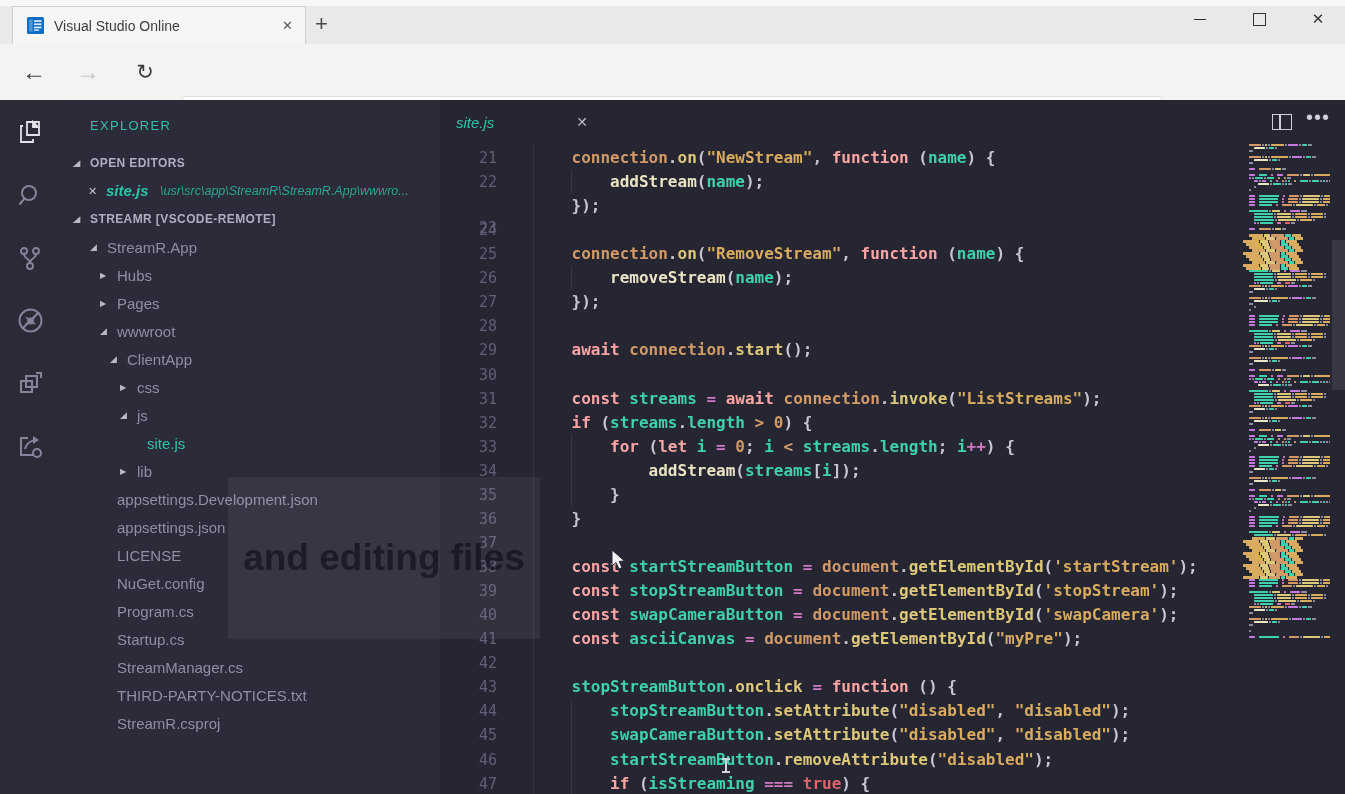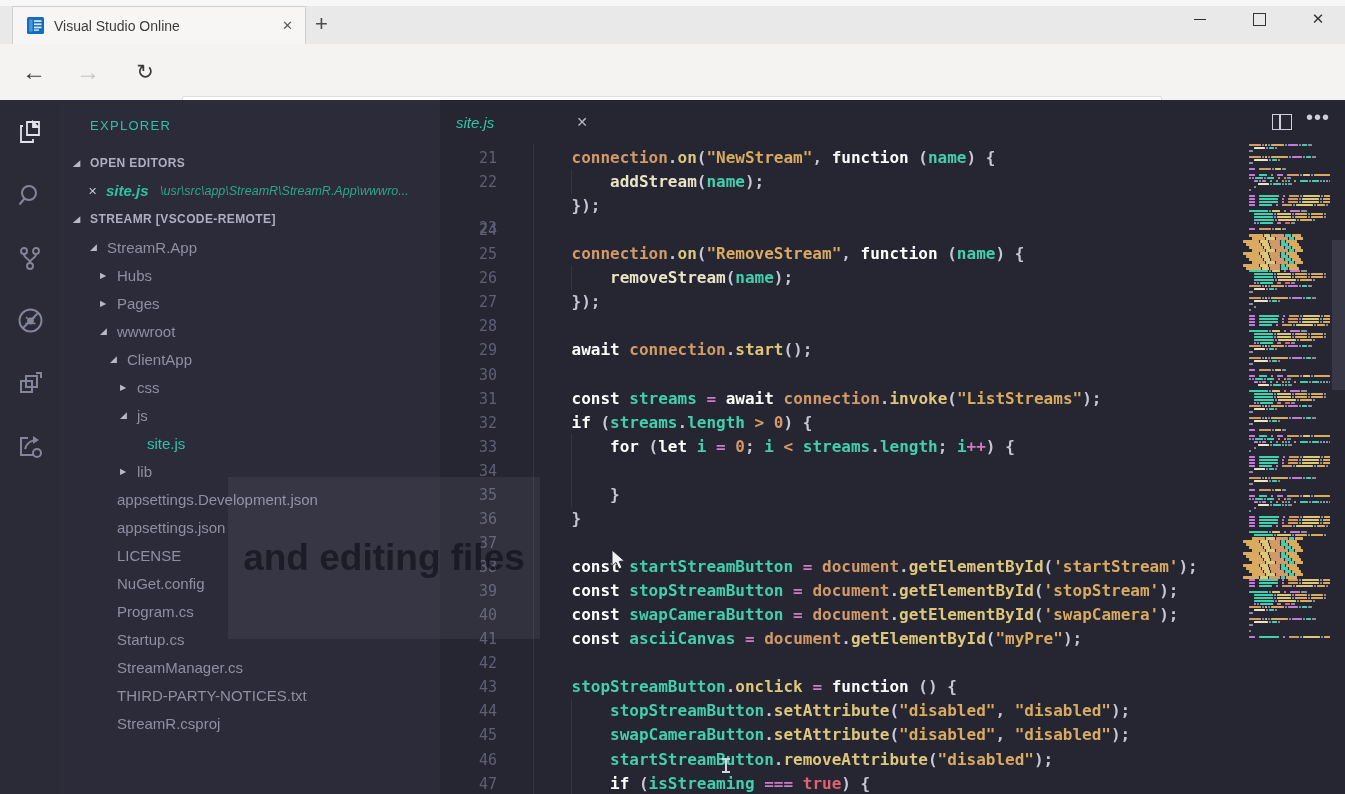--- a/index.html
+++ b/index.html
@@ -57,21 +57,21 @@
   .eact-split{position:absolute;left:832px;top:14px;width:20px;height:16px;border:1.7px solid #cfcfda;box-sizing:border-box;}
   .eact-split i{position:absolute;left:6px;top:0;bottom:0;width:1.7px;background:#cfcfda;}
   .eact-dots{position:absolute;left:866px;top:6px;font-size:20px;letter-spacing:1px;color:#cfcfda;}
   .editor{position:absolute;left:0;top:44px;width:905px;height:650px;}
   .gut{position:absolute;left:0;top:0;width:57px;}
   .gut .ln{position:absolute;right:0;width:57px;text-align:right;font-family:"DejaVu Sans Mono",monospace;
            font-size:15px;color:#5f5f77;line-height:24px;}
   .codearea{position:absolute;left:93px;top:0;right:108px;overflow:hidden;}
   .cl{position:absolute;left:0;white-space:pre;font-family:"DejaVu Sans Mono",monospace;font-size:16px;
       font-weight:600;line-height:24px;color:#c6c6d6;}
-  .tk-kw{color:#ffffff;}.tk-op{color:#cf7bc3;}.tk-var{color:#3fd0ae;}.tk-obj{color:#d19a66;}
+  .tk-kw{color:#fca5a5;}.tk-op{color:#cf7bc3;}.tk-var{color:#3fd0ae;}.tk-obj{color:#d19a66;}
   .tk-fn{color:#ddc87a;}.tk-lfn{color:#e8e4c4;}.tk-str{color:#d8ab5e;}.tk-num{color:#d19a66;}
   .tk-opg{color:#d19a66;}.tk-bool{color:#e0636f;}.tk-pun{color:#c6c6d6;}
   .iguide{position:absolute;width:1px;background:rgba(255,255,255,.07);}
   .minimap{position:absolute;left:797px;top:0;width:93px;height:650px;overflow:hidden;}
   .mrow{position:absolute;left:6px;white-space:nowrap;}
   .mrow b{display:inline-block;height:2px;margin-right:1px;vertical-align:top;border-radius:.5px;}
   .sthumb{position:absolute;left:892px;top:96px;width:13px;height:150px;background:rgba(135,135,155,.18);}
   .watermark{position:absolute;left:228px;top:377px;width:312px;height:162px;background:rgba(210,210,225,.07);
              display:flex;align-items:center;justify-content:center;}
   .watermark span{font-size:37px;font-weight:bold;color:rgba(8,8,18,.55);white-space:nowrap;}
@@ -325,20 +325,21 @@
           <div class="cl" style="top: 74.18px;"></div>
           <div class="cl" style="top: 98.24px;"><span class="tk-ws">    </span><span class="tk-obj">connection</span><span class="tk-pun">.</span><span class="tk-fn">on</span><span class="tk-pun">(</span><span class="tk-str">"RemoveStream"</span><span class="tk-pun">, </span><span class="tk-kw">function</span><span class="tk-pun"> (</span><span class="tk-var">name</span><span class="tk-pun">) {</span></div>
           <div class="cl" style="top: 122.3px;"><span class="tk-ws">        </span><span class="tk-lfn">removeStream</span><span class="tk-pun">(</span><span class="tk-var">name</span><span class="tk-pun">);</span></div>
           <div class="cl" style="top: 146.36px;"><span class="tk-ws">    </span><span class="tk-pun">});</span></div>
           <div class="cl" style="top: 170.42px;"></div>
           <div class="cl" style="top: 194.48px;"><span class="tk-ws">    </span><span class="tk-kw">await</span><span class="tk-ws"> </span><span class="tk-obj">connection</span><span class="tk-pun">.</span><span class="tk-fn">start</span><span class="tk-pun">();</span></div>
           <div class="cl" style="top: 218.54px;"></div>
           <div class="cl" style="top: 242.6px;"><span class="tk-ws">    </span><span class="tk-kw">const</span><span class="tk-ws"> </span><span class="tk-var">streams</span><span class="tk-ws"> </span><span class="tk-op">=</span><span class="tk-ws"> </span><span class="tk-kw">await</span><span class="tk-ws"> </span><span class="tk-obj">connection</span><span class="tk-pun">.</span><span class="tk-fn">invoke</span><span class="tk-pun">(</span><span class="tk-str">"ListStreams"</span><span class="tk-pun">);</span></div>
           <div class="cl" style="top: 266.66px;"><span class="tk-ws">    </span><span class="tk-kw">if</span><span class="tk-pun"> (</span><span class="tk-var">streams</span><span class="tk-pun">.</span><span class="tk-var">length</span><span class="tk-ws"> </span><span class="tk-opg">&gt;</span><span class="tk-ws"> </span><span class="tk-num">0</span><span class="tk-pun">) {</span></div>
           <div class="cl" style="top: 290.72px;"><span class="tk-ws">        </span><span class="tk-kw">for</span><span class="tk-pun"> (</span><span class="tk-kw">let</span><span class="tk-ws"> </span><span class="tk-var">i</span><span class="tk-ws"> </span><span class="tk-op">=</span><span class="tk-ws"> </span><span class="tk-num">0</span><span class="tk-pun">; </span><span class="tk-var">i</span><span class="tk-ws"> </span><span class="tk-opg">&lt;</span><span class="tk-ws"> </span><span class="tk-var">streams</span><span class="tk-pun">.</span><span class="tk-var">length</span><span class="tk-pun">; </span><span class="tk-var">i</span><span class="tk-op">++</span><span class="tk-pun">) {</span></div>
+          <div class="cl" style="top: 314.78px;"><span class="tk-ws">            </span><span class="tk-lfn">addStream</span><span class="tk-pun">(</span><span class="tk-var">streams</span><span class="tk-pun">[</span><span class="tk-var">i</span><span class="tk-pun">]);</span></div>
           <div class="cl" style="top: 338.84px;"><span class="tk-ws">        </span><span class="tk-pun">}</span></div>
           <div class="cl" style="top: 362.9px;"><span class="tk-ws">    </span><span class="tk-pun">}</span></div>
           <div class="cl" style="top: 386.96px;"></div>
           <div class="cl" style="top: 411.02px;"><span class="tk-ws">    </span><span class="tk-kw">const</span><span class="tk-ws"> </span><span class="tk-var">startStreamButton</span><span class="tk-ws"> </span><span class="tk-op">=</span><span class="tk-ws"> </span><span class="tk-obj">document</span><span class="tk-pun">.</span><span class="tk-fn">getElementById</span><span class="tk-pun">(</span><span class="tk-str">'startStream'</span><span class="tk-pun">);</span></div>
           <div class="cl" style="top: 435.08px;"><span class="tk-ws">    </span><span class="tk-kw">const</span><span class="tk-ws"> </span><span class="tk-var">stopStreamButton</span><span class="tk-ws"> </span><span class="tk-op">=</span><span class="tk-ws"> </span><span class="tk-obj">document</span><span class="tk-pun">.</span><span class="tk-fn">getElementById</span><span class="tk-pun">(</span><span class="tk-str">'stopStream'</span><span class="tk-pun">);</span></div>
           <div class="cl" style="top: 459.14px;"><span class="tk-ws">    </span><span class="tk-kw">const</span><span class="tk-ws"> </span><span class="tk-var">swapCameraButton</span><span class="tk-ws"> </span><span class="tk-op">=</span><span class="tk-ws"> </span><span class="tk-obj">document</span><span class="tk-pun">.</span><span class="tk-fn">getElementById</span><span class="tk-pun">(</span><span class="tk-str">'swapCamera'</span><span class="tk-pun">);</span></div>
           <div class="cl" style="top: 483.2px;"><span class="tk-ws">    </span><span class="tk-kw">const</span><span class="tk-ws"> </span><span class="tk-var">asciiCanvas</span><span class="tk-ws"> </span><span class="tk-op">=</span><span class="tk-ws"> </span><span class="tk-obj">document</span><span class="tk-pun">.</span><span class="tk-fn">getElementById</span><span class="tk-pun">(</span><span class="tk-str">"myPre"</span><span class="tk-pun">);</span></div>
           <div class="cl" style="top: 507.26px;"></div>
           <div class="cl" style="top: 531.32px;"><span class="tk-ws">    </span><span class="tk-var">stopStreamButton</span><span class="tk-pun">.</span><span class="tk-fn">onclick</span><span class="tk-ws"> </span><span class="tk-op">=</span><span class="tk-ws"> </span><span class="tk-kw">function</span><span class="tk-pun"> () {</span></div>
           <div class="cl" style="top: 555.38px;"><span class="tk-ws">        </span><span class="tk-var">stopStreamButton</span><span class="tk-pun">.</span><span class="tk-fn">setAttribute</span><span class="tk-pun">(</span><span class="tk-str">"disabled"</span><span class="tk-pun">, </span><span class="tk-str">"disabled"</span><span class="tk-pun">);</span></div>

